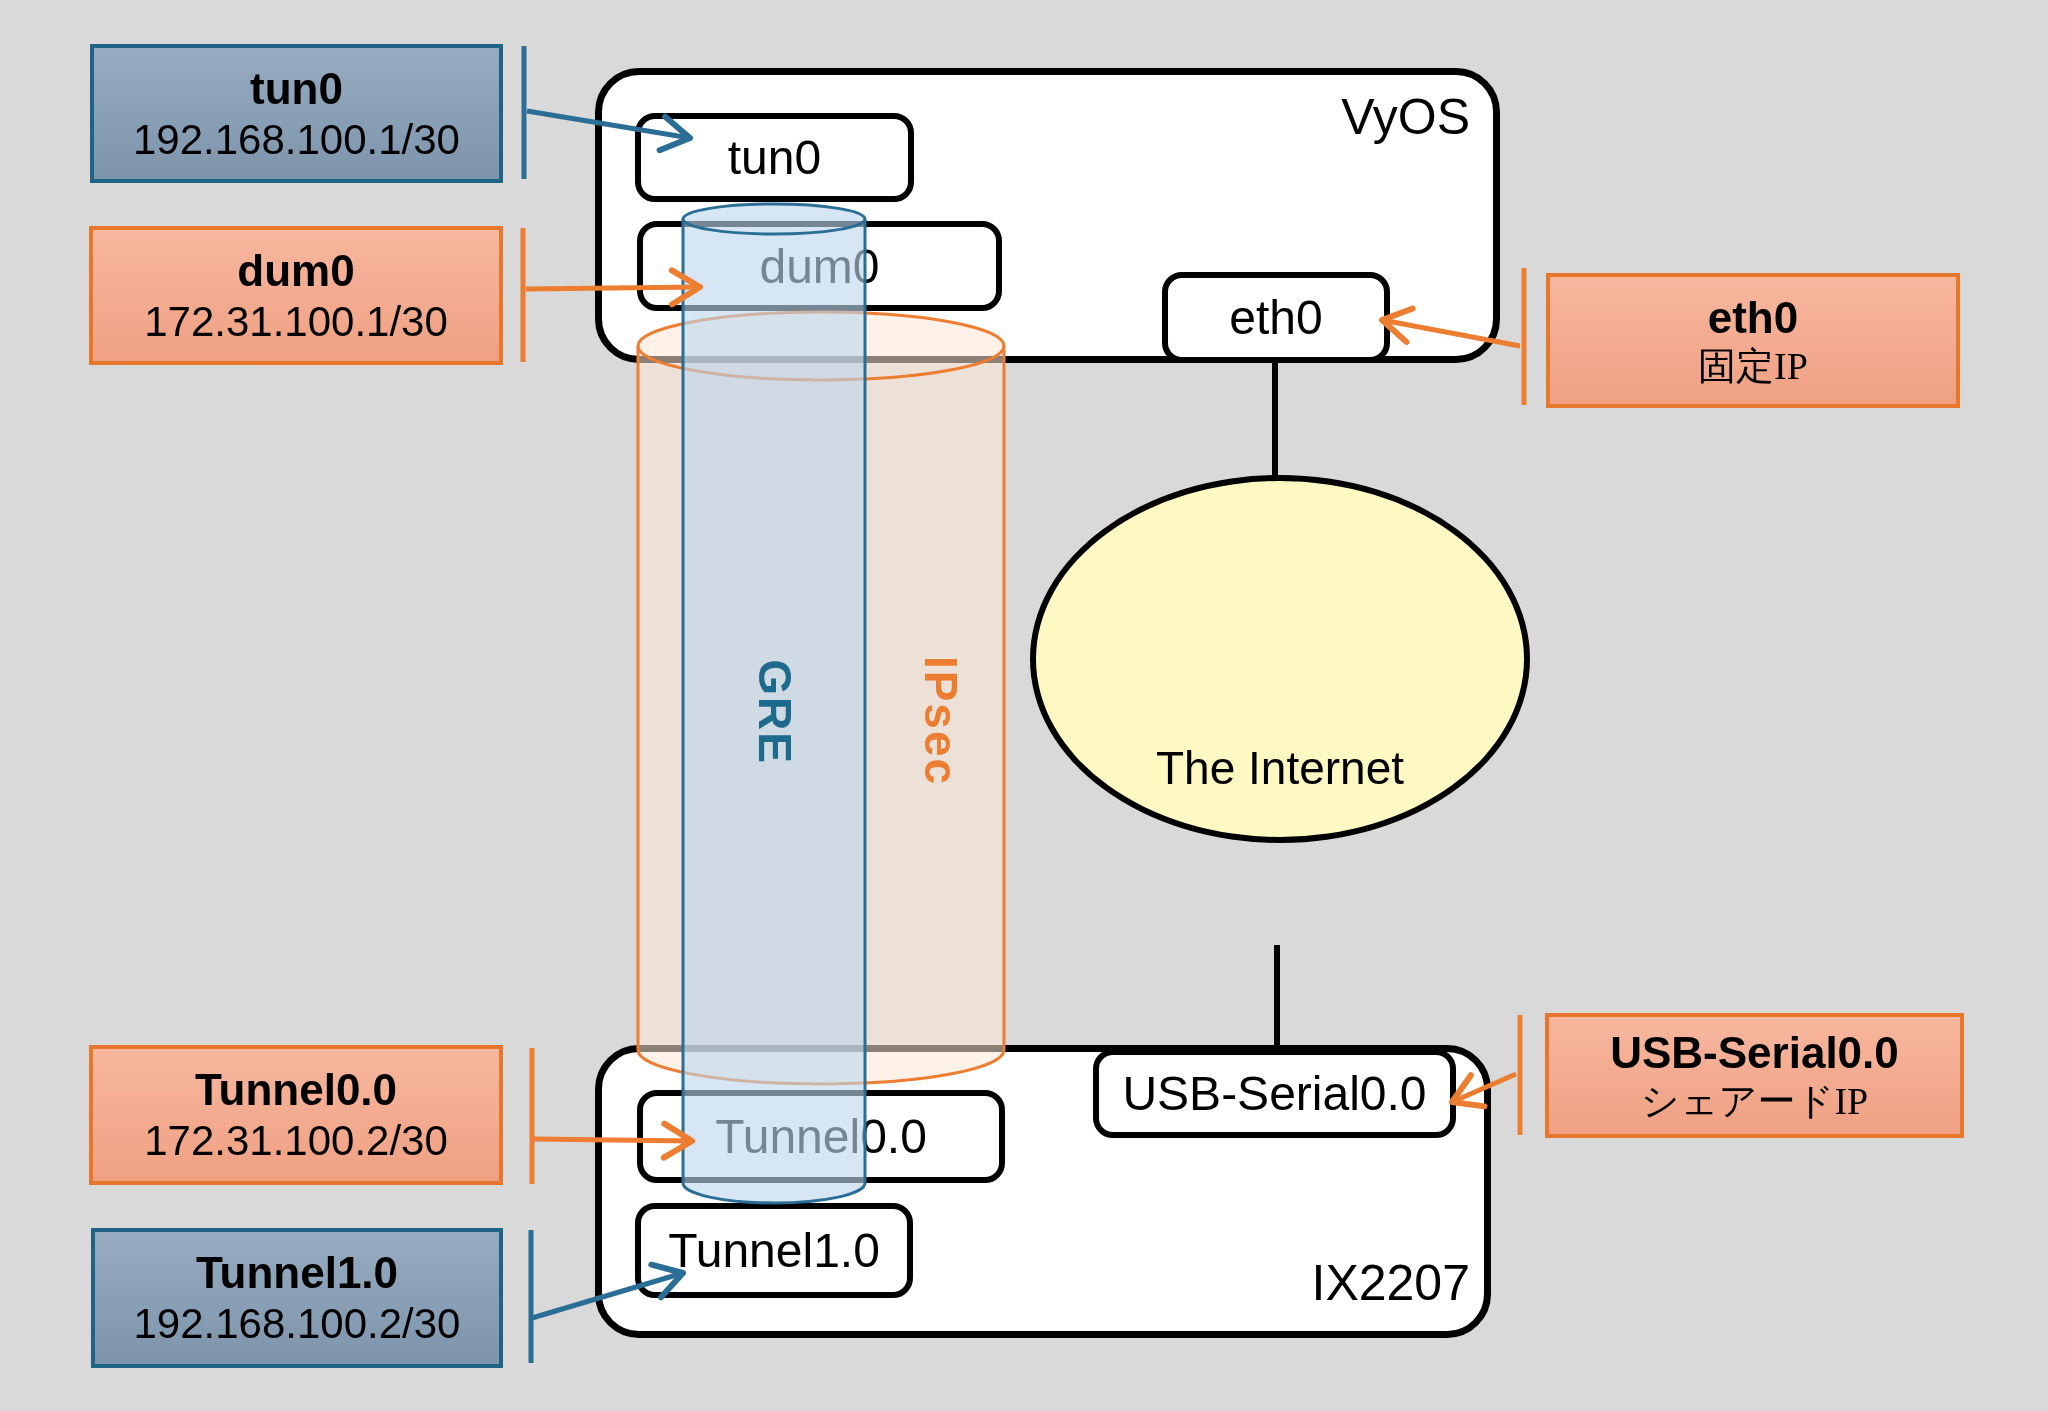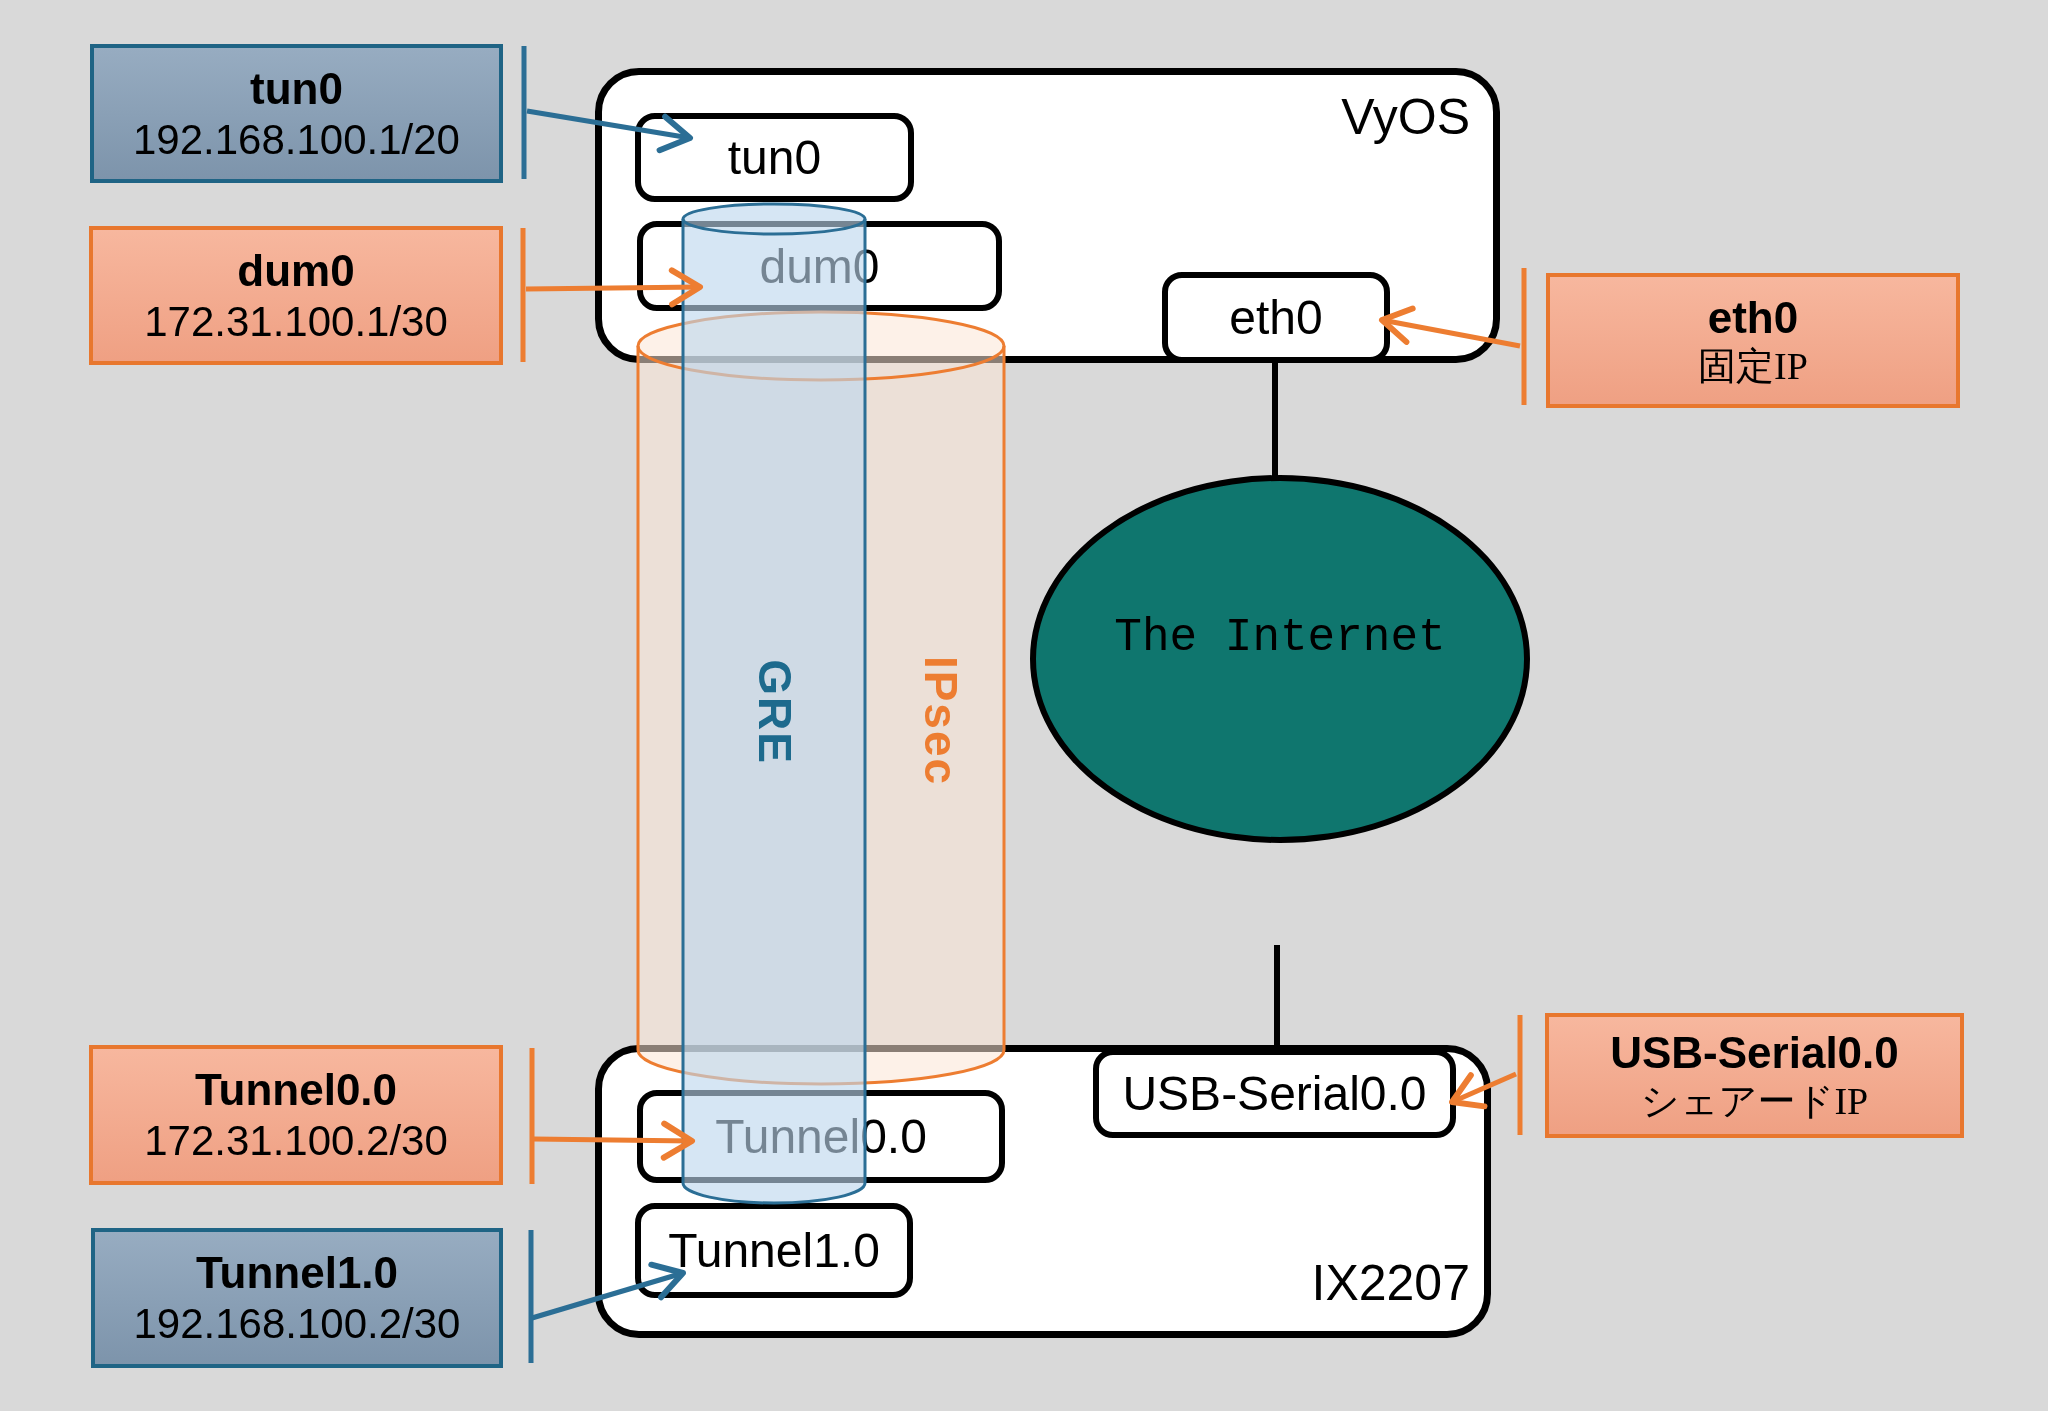--- a/index.html
+++ b/index.html
@@ -22,24 +22,23 @@
 
   
   .iface{
     position:absolute;background:#fff;border:6px solid #000;border-radius:20px;
     box-sizing:border-box;display:flex;align-items:center;justify-content:center;
     font-size:48px;white-space:nowrap;
   }
 
   
   .cloud{
-    position:absolute;background:#0f766e;border:6px solid #000;border-radius:50%;
-    box-sizing:border-box;display:flex;flex-direction:column;align-items:center;justify-content:center;
+    position:absolute;background:#fef9c3;border:6px solid #000;border-radius:50%;
+    box-sizing:border-box;display:flex;flex-direction:column;align-items:center;justify-content:flex-end;
     text-align:center;
-    font-family:Liberation Mono, monospace;
   }
   .cloud-internet{left:1030px;top:475px;width:500px;height:368px;padding-bottom:42px;font-size:46px;}
   .cloud-cgn{left:1091px;top:724px;width:366px;height:230px;font-size:42px;line-height:1.25;}
 
   
   .callout{
     position:absolute;box-sizing:border-box;border:4px solid;
     display:flex;flex-direction:column;align-items:center;justify-content:center;
     text-align:center;line-height:1.18;
   }
@@ -126,21 +125,21 @@
       <line x1="865" y1="219" x2="865" y2="1183" stroke="#2B6E95" stroke-width="3"></line>
       <path d="M 865,1183 A 91,20 0 0 1 683,1183" fill="none" stroke="#2B6E95" stroke-width="3"></path>
     </g>
   </svg>
 
   <div class="tube-label tube-label-gre">GRE</div>
   <div class="tube-label tube-label-ipsec">IPsec</div>
 
   <div class="callout callout-blue c-tun0">
     <span class="title">tun0</span>
-    <span class="sub">192.168.100.1/20</span>
+    <span class="sub">192.168.100.1/30</span>
   </div>
   <div class="callout callout-orange c-dum0">
     <span class="title">dum0</span>
     <span class="sub">172.31.100.1/30</span>
   </div>
   <div class="callout callout-orange c-eth0">
     <span class="title">eth0</span>
     <span class="sub sub-jp">固定IP</span>
   </div>
   <div class="callout callout-orange c-usb">

